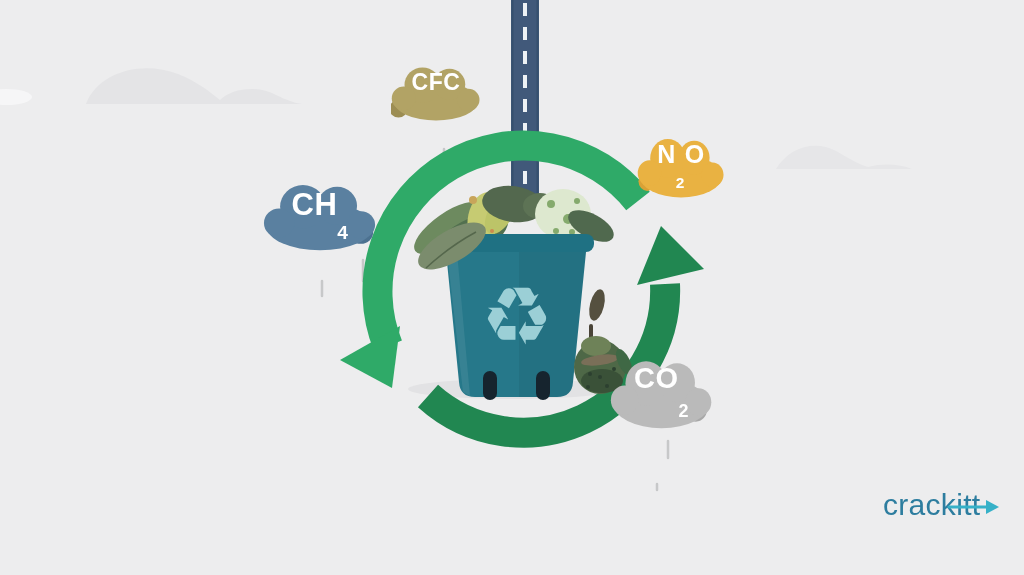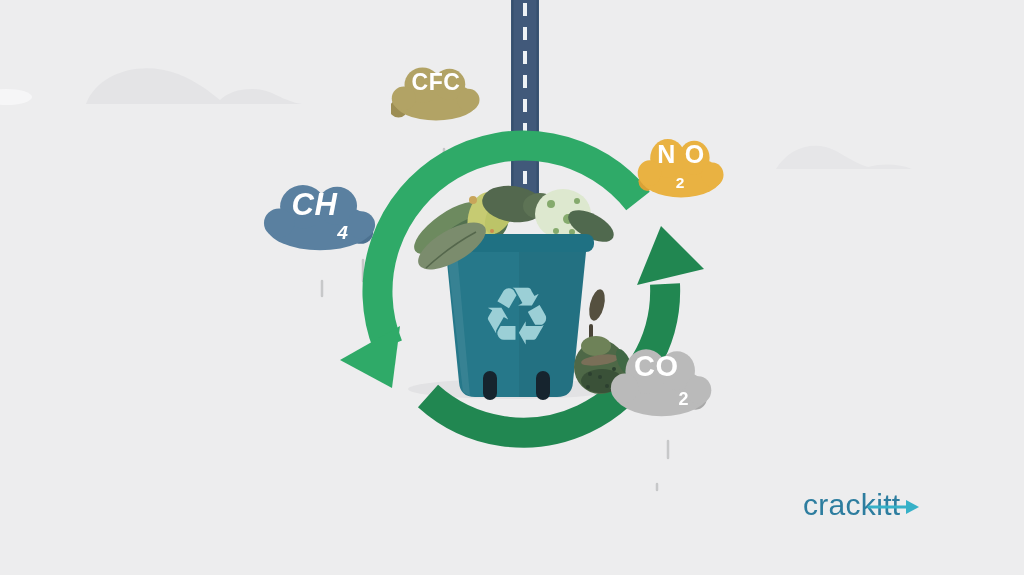--- a/index.html
+++ b/index.html
@@ -7,27 +7,27 @@
   #stage{position:relative;width:1024px;height:575px;background:#ededee;overflow:hidden;}
   #scene-svg{position:absolute;left:0;top:0;z-index:1;}
   .cloud{position:absolute;z-index:2;}
   .cloud svg{position:absolute;left:0;top:0;width:100%;height:100%;}
   .gas-label{position:absolute;left:0;top:0;width:100%;height:100%;
     display:flex;justify-content:center;padding-top:10%;box-sizing:border-box;
     color:#ffffff;font-weight:bold;letter-spacing:0.5px;font-family:"Liberation Sans",sans-serif;}
   .gas-label .sub{font-size:0.62em;align-self:flex-end;transform:translateY(-38%);}
   .cloud.cfc{left:391px;top:60px;width:90px;height:62px;}
   .cloud.cfc .gas-label{font-size:23px;}
-  .cloud.ch4{left:263px;top:176px;width:114px;height:76px;font-style:italic;}
+  .cloud.ch4{left:263px;top:176px;width:114px;height:76px;}
   .cloud.ch4 .gas-label{font-size:31px;}
   .cloud.n2o{left:637px;top:131px;width:88px;height:68px;}
   .cloud.n2o .gas-label{font-size:25px;}
-  .cloud.co2{left:610px;top:340px;width:103px;height:78px;}
+  .cloud.co2{left:610px;top:352px;width:103px;height:78px;}
   .cloud.co2 .gas-label{font-size:29px;}
-  #logo{position:absolute;left:803px;top:488px;width:136px;height:40px;z-index:3;}
+  #logo{position:absolute;left:883px;top:488px;width:136px;height:40px;z-index:3;}
   #logo .logo-text{position:absolute;left:0;top:0;font-size:30px;font-weight:500;
     color:#2d7d9f;letter-spacing:0.3px;font-family:"Liberation Sans",sans-serif;}
   #logo svg{position:absolute;left:0;top:0;width:136px;height:40px;}
 </style>
 </head>
 <body>
 
 <div id="stage">
 
   <svg id="scene-svg" width="1024" height="575" viewBox="0 0 1024 575">

